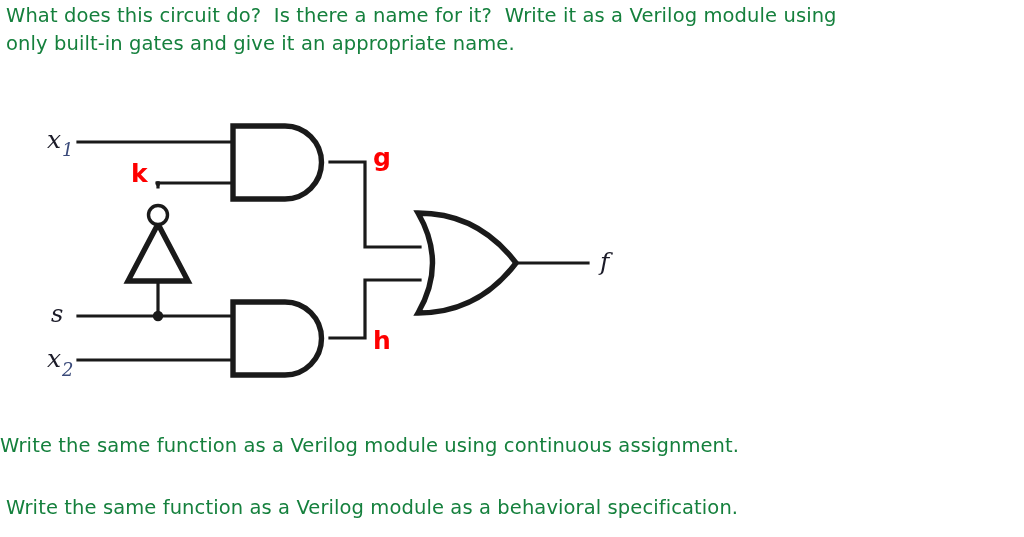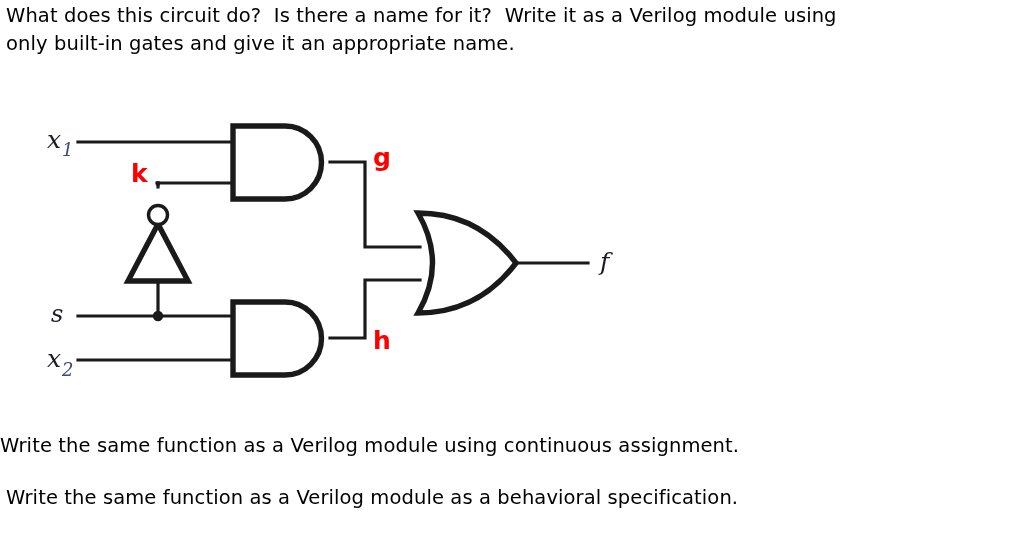--- a/index.html
+++ b/index.html
@@ -12,28 +12,28 @@
     height: 537px;
     position: relative;
     font-family: "DejaVu Sans", sans-serif;
     color: #000000;
     overflow: hidden;
   }
   .prose {
     position: absolute;
     font-size: 19.5px;
     line-height: 28px;
-    color: #000000;
+    color: #15803d;
     white-space: pre-wrap;
     letter-spacing: 0.1px;
   }
   #q-line-1 { left: 6px;  top: 2px;   width: 1010px; }
   #q-line-2 { left: 6px;  top: 30px;  width: 1010px; }
   #t-line-1 { left: 0;  top: 432px; width: 1010px; }
-  #t-line-2 { left: 6px;  top: 484px; width: 1010px; }
+  #t-line-2 { left: 6px;  top: 494px; width: 1010px; }
 
   #circuit-figure {
     position: absolute;
     left: 0;
     top: 95px;
     width: 700px;
     height: 320px;
   }
   #circuit-svg { display: block; }
 

